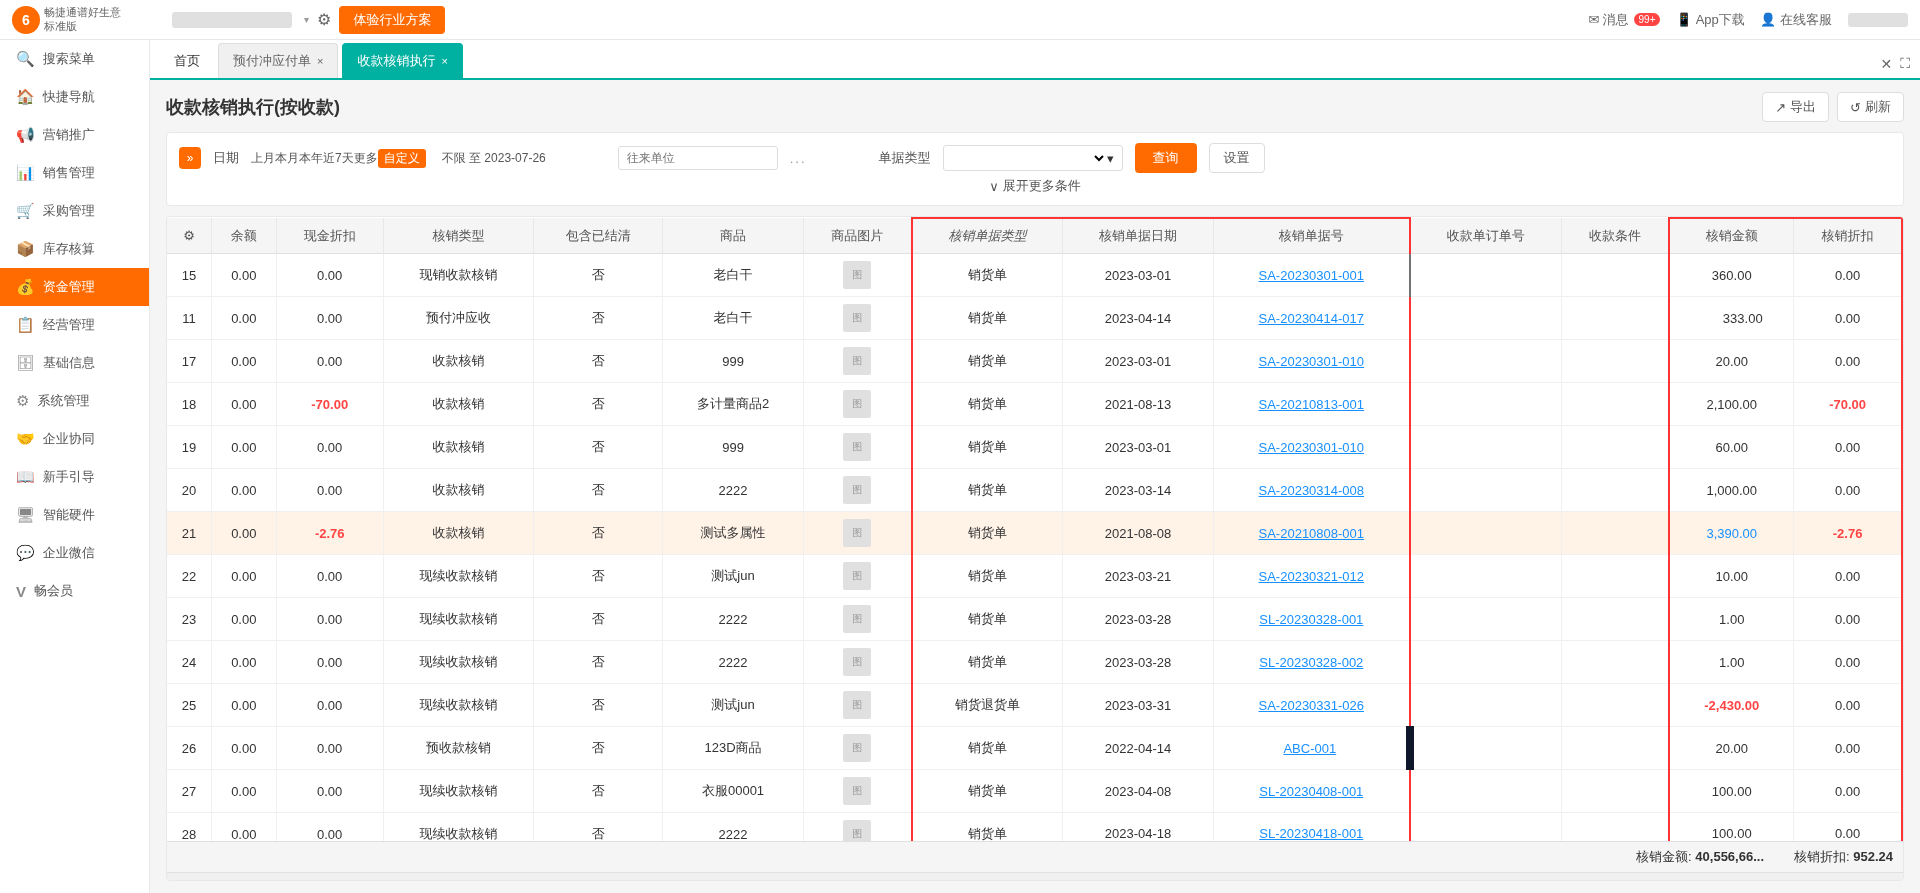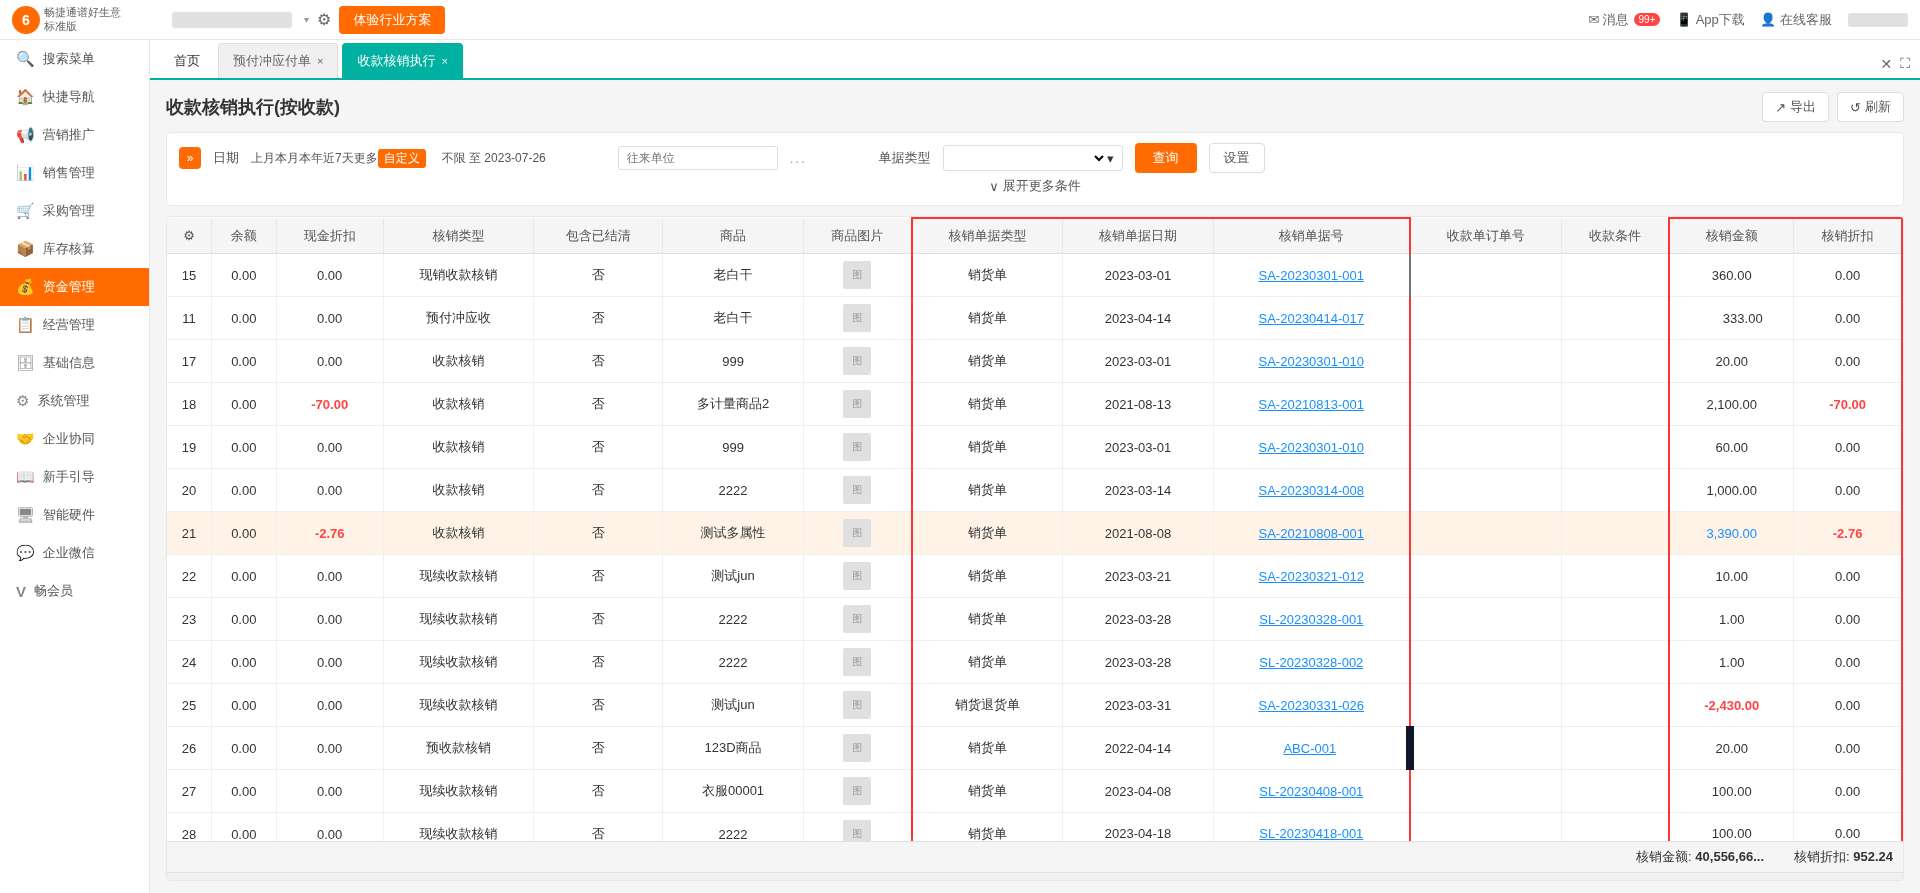--- a/index.html
+++ b/index.html
@@ -537,21 +537,21 @@
           <table>
             <thead>
               <tr>
                 <th>⚙</th>
                 <th>余额</th>
                 <th>现金折扣</th>
                 <th>核销类型</th>
                 <th>包含已结清</th>
                 <th>商品</th>
                 <th>商品图片</th>
-                <th class="red-group-start" style="border-left:2px solid #ff3333;border-top:2px solid #ff3333;">核销单据类型</th>
+                <th class="red-group-start" style="border-left:2px solid #ff3333;border-top:2px solid #ff3333;font-style:italic;">核销单据类型</th>
                 <th class="red-group-mid" style="border-top:2px solid #ff3333;">核销单据日期</th>
                 <th style="border-top:2px solid #ff3333;border-right:2px solid #ff3333;">核销单据号</th>
                 <th>收款单订单号</th>
                 <th>收款条件</th>
                 <th style="border-left:2px solid #ff3333;border-top:2px solid #ff3333;">核销金额</th>
                 <th style="border-top:2px solid #ff3333;border-right:2px solid #ff3333;">核销折扣</th>
               </tr>
             </thead>
             <tbody id="table-body">
             <tr>

